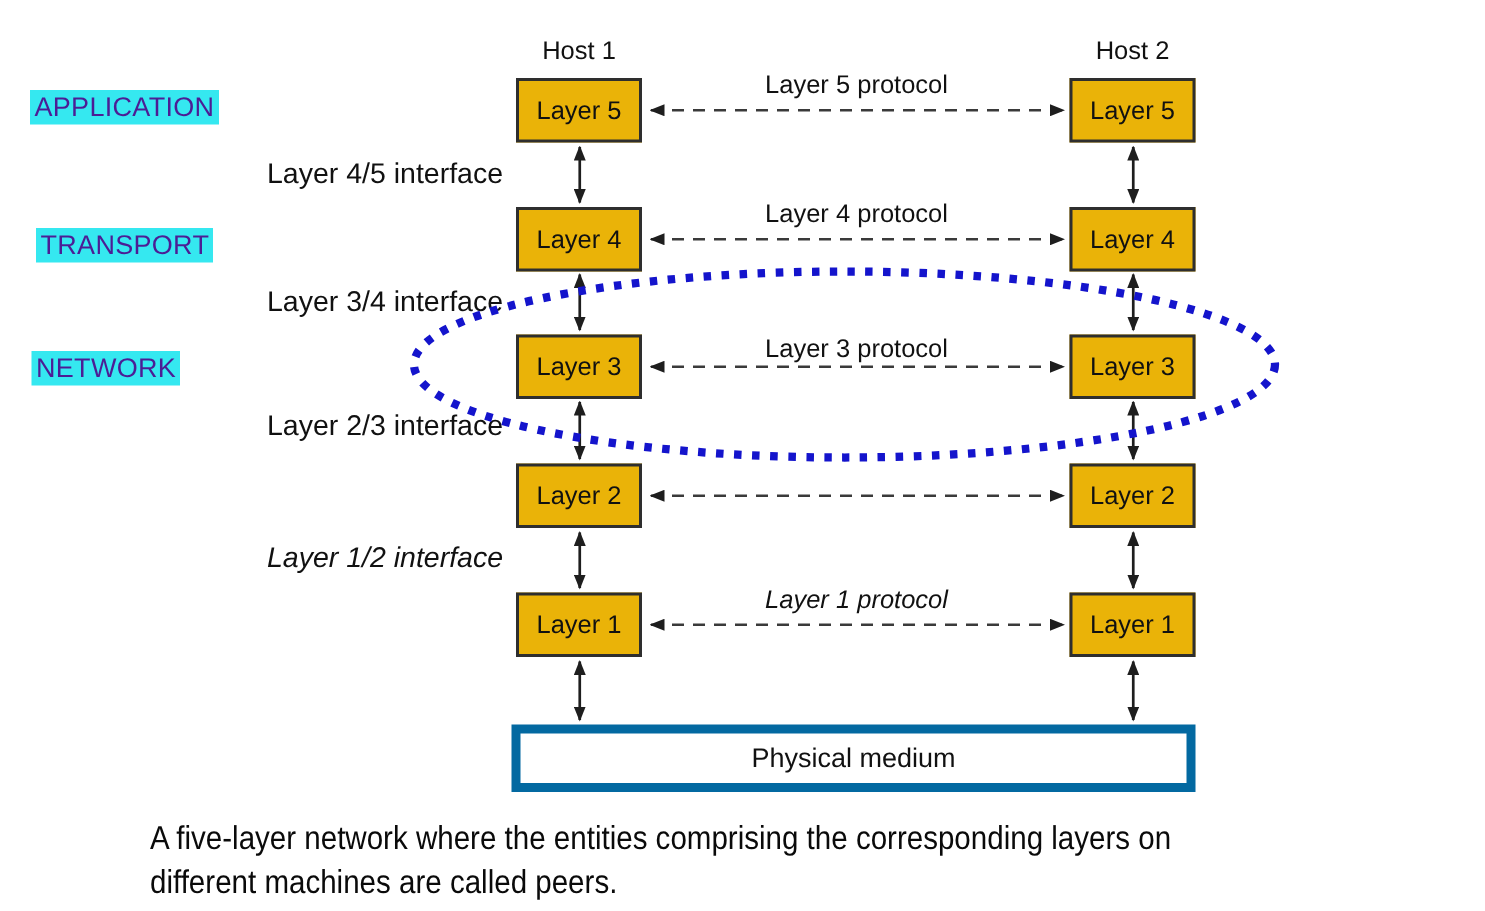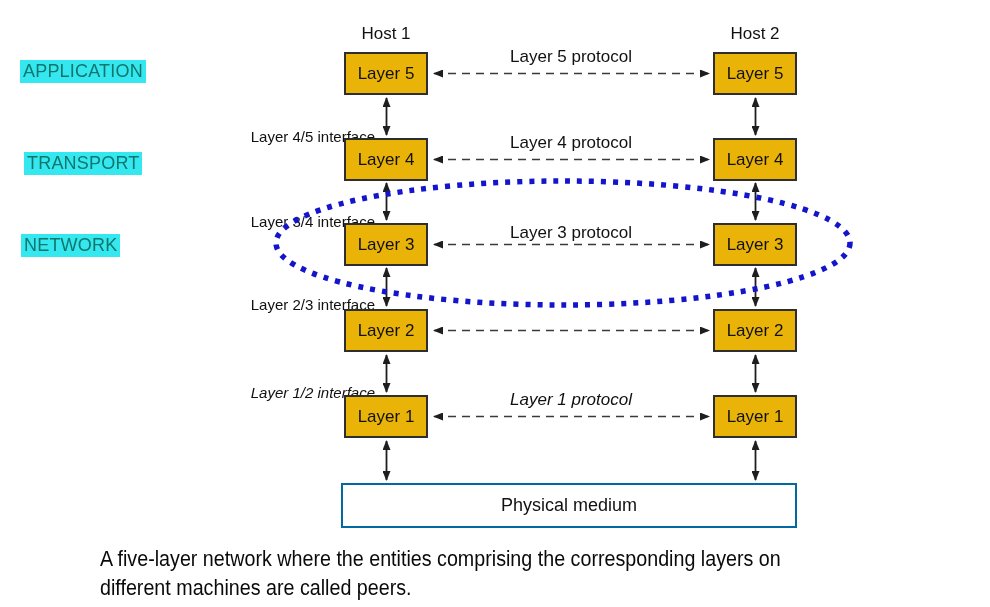--- a/index.html
+++ b/index.html
@@ -9,21 +9,21 @@
     font-family: "Liberation Sans", "DejaVu Sans", sans-serif;
     color: #111111;
     position: relative;
     overflow: hidden;
   }
   #canvas { position: absolute; left: 0; top: 0; width: 990px; height: 607px; }
 
   .side-label {
     position: absolute;
     background: #35e8f0;
-    color: #0f766e;
+    color: #4c1d95;
     font-size: 18px;
     line-height: 23px;
     padding: 0 3px;
     letter-spacing: 0.2px;
     white-space: nowrap;
   }
   .host-label {
     position: absolute;
     width: 120px;
     text-align: center;
@@ -44,31 +44,29 @@
     position: absolute;
     left: 471px; width: 200px;
     text-align: center;
     font-size: 17px; line-height: 18px;
     white-space: nowrap;
     z-index: 1;
   }
   .iface-label {
     position: absolute;
     left: 178px; width: 197px;
-    text-align: right;
-    font-size: 15px; line-height: 18px;
+    font-size: 19px; line-height: 18px;
     white-space: nowrap;
     z-index: 1;
-    margin-top: 20px;
   }
   .pm-box {
     position: absolute;
     left: 341px; top: 483px;
     width: 456px; height: 45px;
-    border: 2px solid #0369a1;
+    border: 6px solid #0369a1;
     background: #ffffff;
     display: flex; align-items: center; justify-content: center;
     font-size: 18px;
     z-index: 2;
   }
   .caption {
     position: absolute;
     left: 100px; top: 544px;
     font-size: 22px;
     line-height: 29px;

